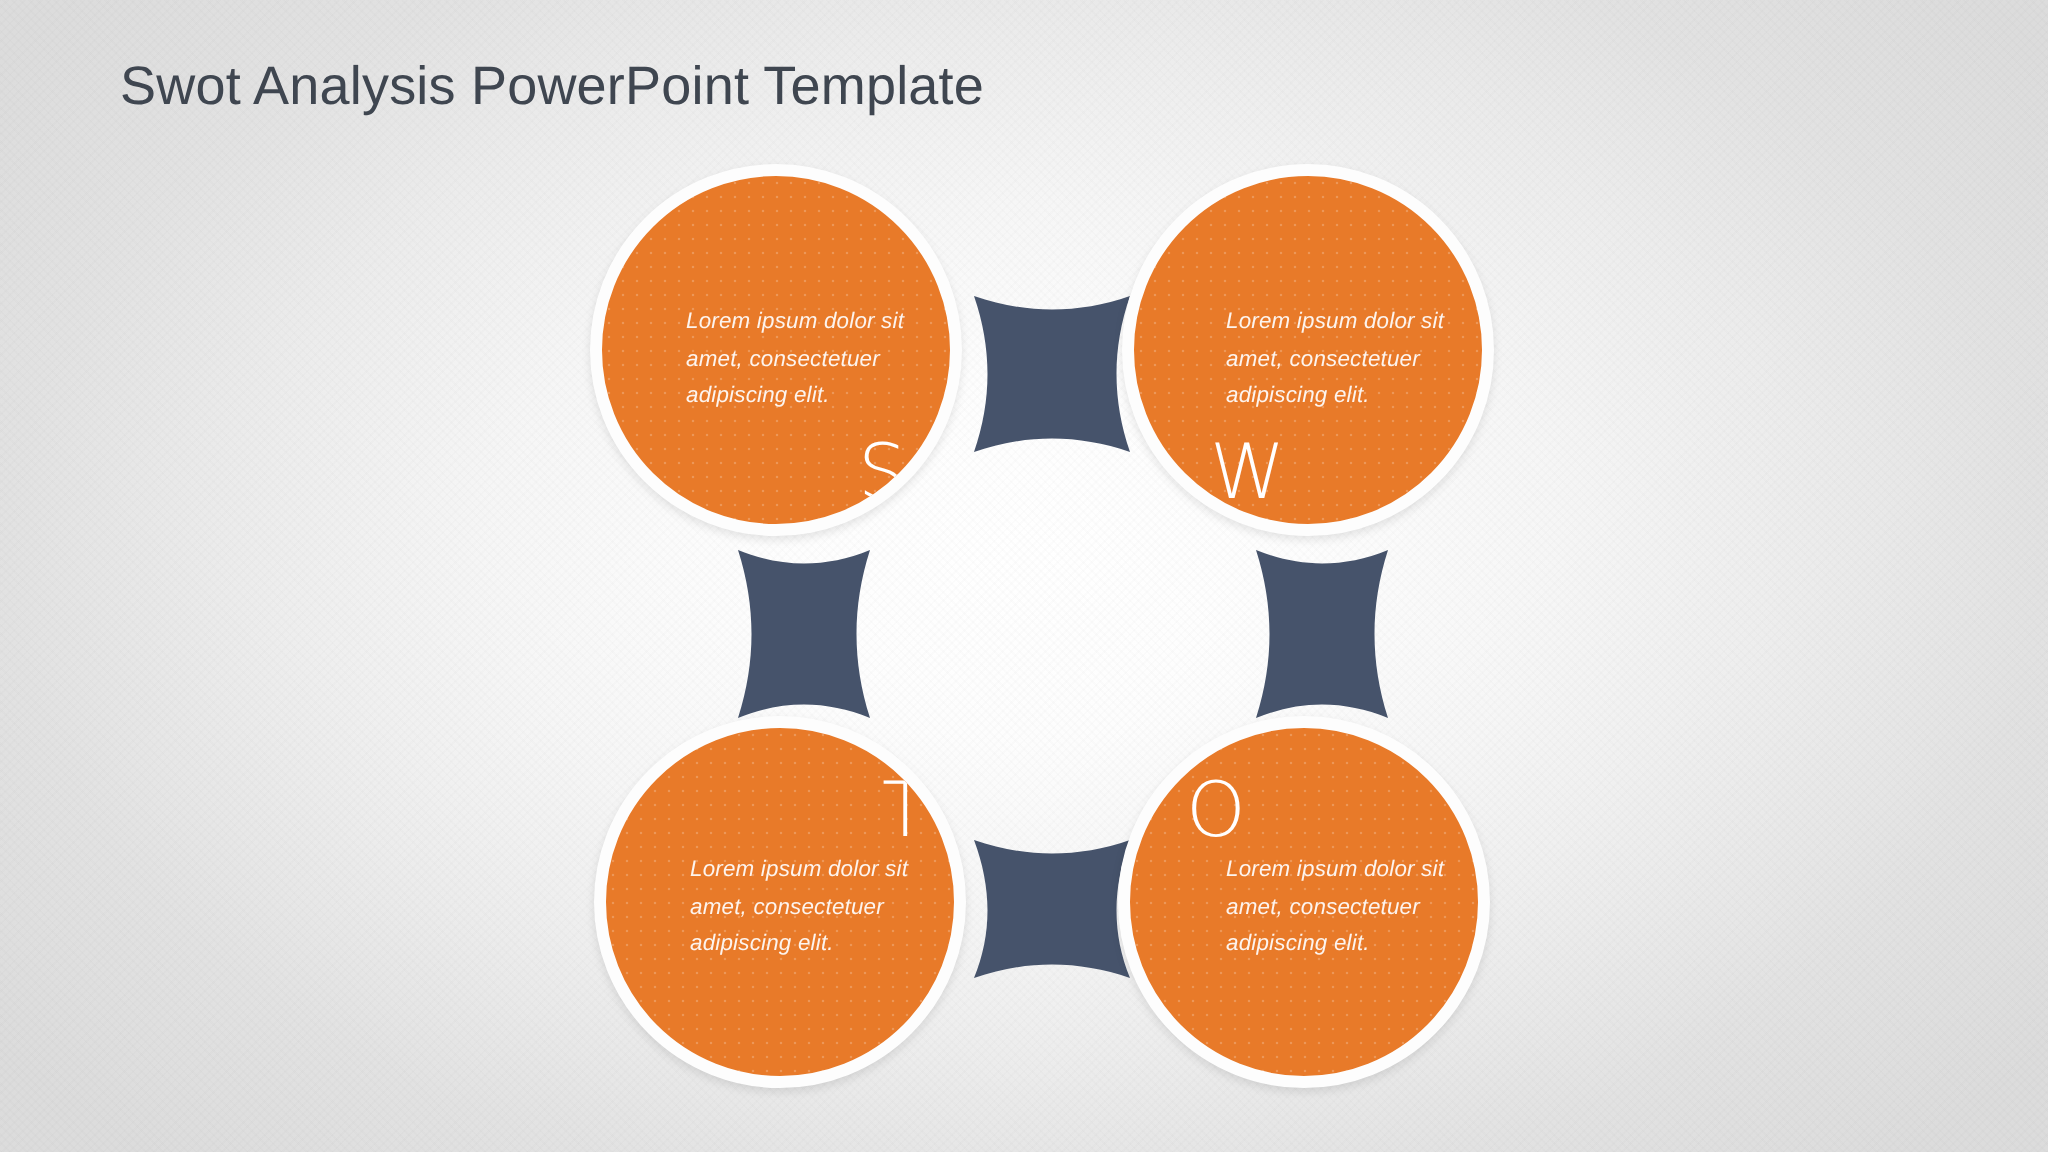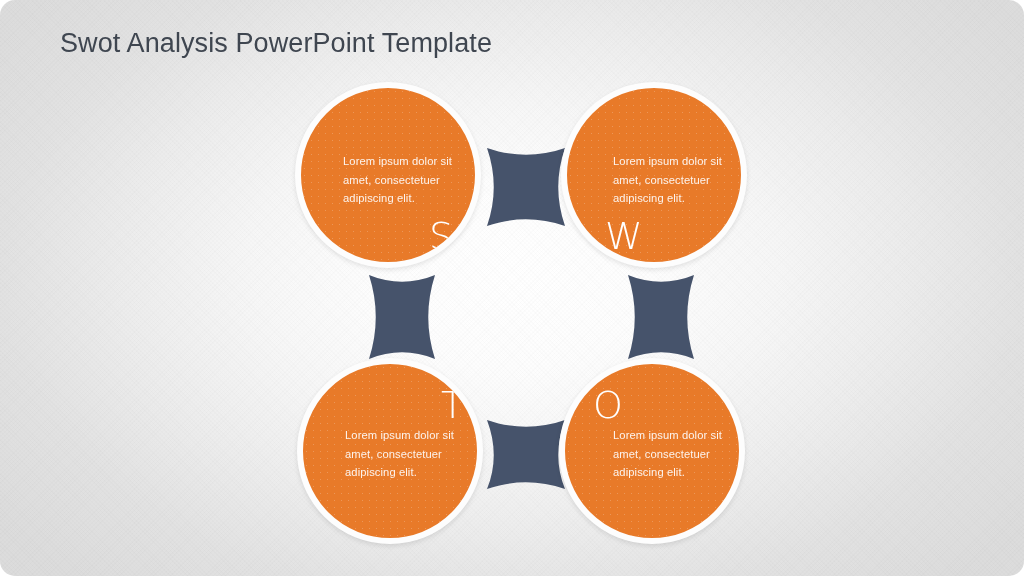--- a/index.html
+++ b/index.html
@@ -19,21 +19,20 @@
     height: 576px;
     background:
       radial-gradient(ellipse 62% 72% at 50% 48%,
         #ffffff 0%,
         #fdfdfd 22%,
         #f6f6f6 42%,
         #ececec 62%,
         #e2e2e2 80%,
         #dcdcdc 100%);
     overflow: hidden;
-    border-radius: 15px;
   }
 
   
   #slide::before {
     content: "";
     position: absolute;
     inset: 0;
     pointer-events: none;
     background-image:
       repeating-linear-gradient(45deg, rgba(0,0,0,0.012) 0 1px, rgba(255,255,255,0) 1px 3px),
@@ -92,20 +91,21 @@
 
   .node-body {
     position: absolute;
     width: 138px;
     font-size: 11.2px;
     line-height: 18.5px;
     color: #fdf4ee;
     text-align: left;
     z-index: 3;
     letter-spacing: 0.1px;
+    font-style: italic;
   }
   .node-s .node-body { left: 42px; top: 64px; }
   .node-w .node-body { left: 46px; top: 64px; }
   .node-t .node-body { left: 42px; top: 62px; }
   .node-o .node-body { left: 48px; top: 62px; }
 
   .node-letter {
     position: absolute;
     font-size: 38px;
     font-weight: 300;

